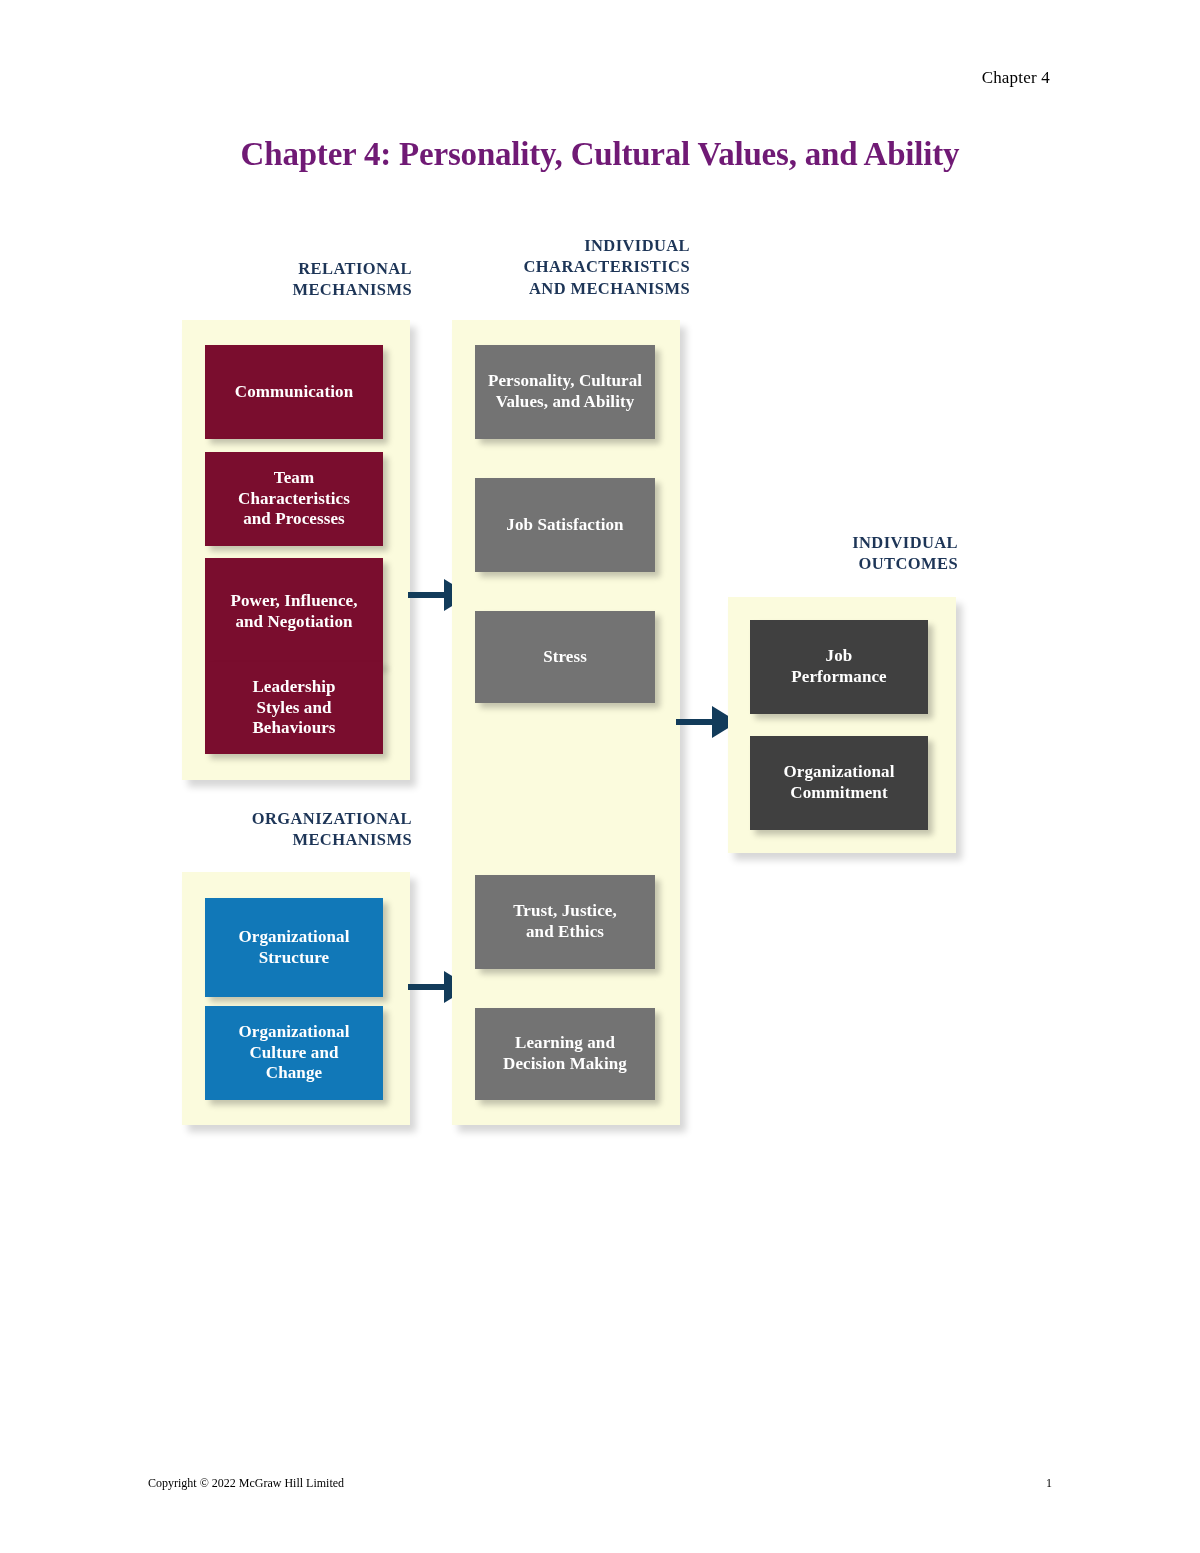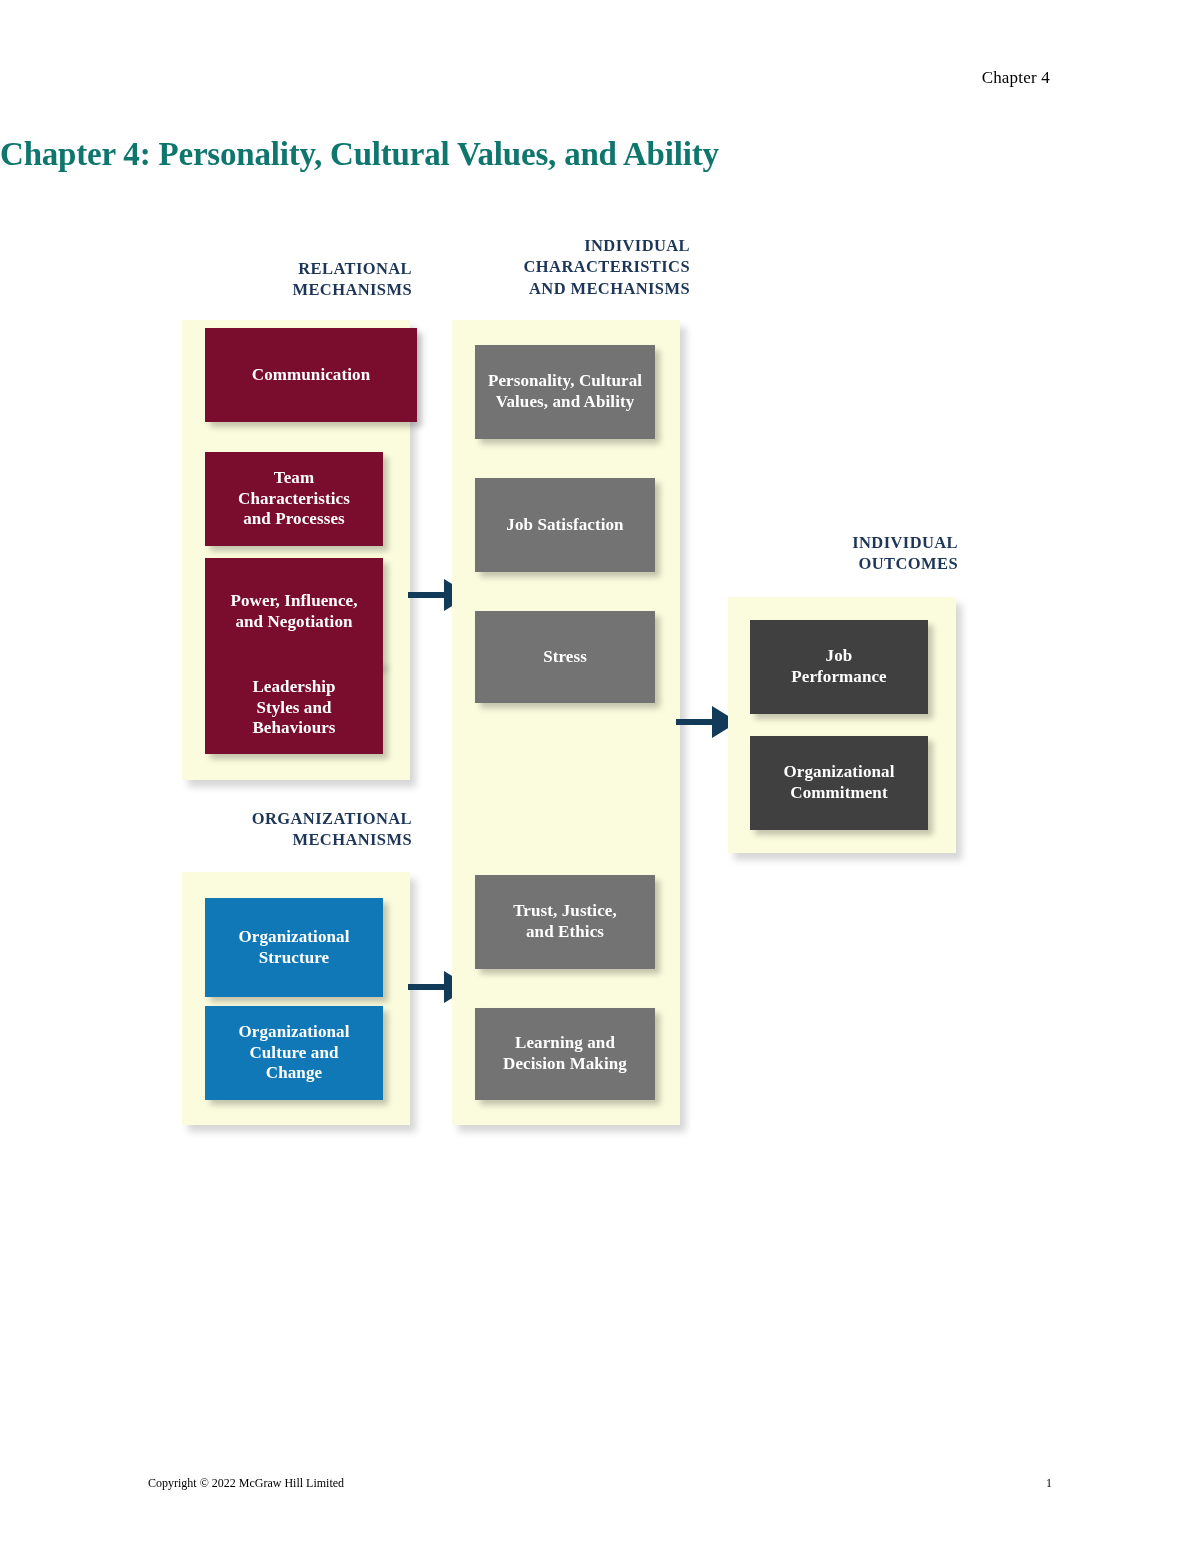--- a/index.html
+++ b/index.html
@@ -23,23 +23,24 @@
     right: 150px;
     font-size: 17px;
     color: #000000;
     letter-spacing: 0.2px;
   }
   .doc-title {
     position: absolute;
     top: 136px;
     left: 0;
     width: 1200px;
+    text-align: center;
     font-size: 33px;
     font-weight: bold;
-    color: #0f766e;
+    color: #701a75;
     letter-spacing: -0.2px;
   }
   .footer {
     position: absolute;
     bottom: 62px;
     left: 148px;
     width: 904px;
     display: flex;
     justify-content: space-between;
     align-items: baseline;
@@ -113,21 +114,21 @@
 
   <div class="running-head">Chapter 4</div>
 
   <div class="doc-title">Chapter 4: Personality, Cultural Values, and Ability</div>
 
   <div class="col-head" style="left: 180px; top: 258px; width: 232px; white-space: pre-line;">RELATIONAL
 MECHANISMS</div>
 
   <div class="panel" style="left:182px; top:320px; width:228px; height:460px;"></div>
 
-  <div class="node maroon" style="left:205px; top:328px; width:212px; height:94px;padding-left:6px;">
+  <div class="node maroon" style="left:205px; top:345px; width:178px; height:94px;padding-left:6px;">
     <span style="white-space: pre-line;">Communication</span>
   </div>
   <div class="node maroon" style="left:205px; top:452px; width:178px; height:94px;">
     <span style="white-space: pre-line;">Team
 Characteristics
 and Processes</span>
   </div>
   <div class="node maroon" style="left:205px; top:558px; width:178px; height:108px;">
     <span style="white-space: pre-line;">Power, Influence,
 and Negotiation</span>

